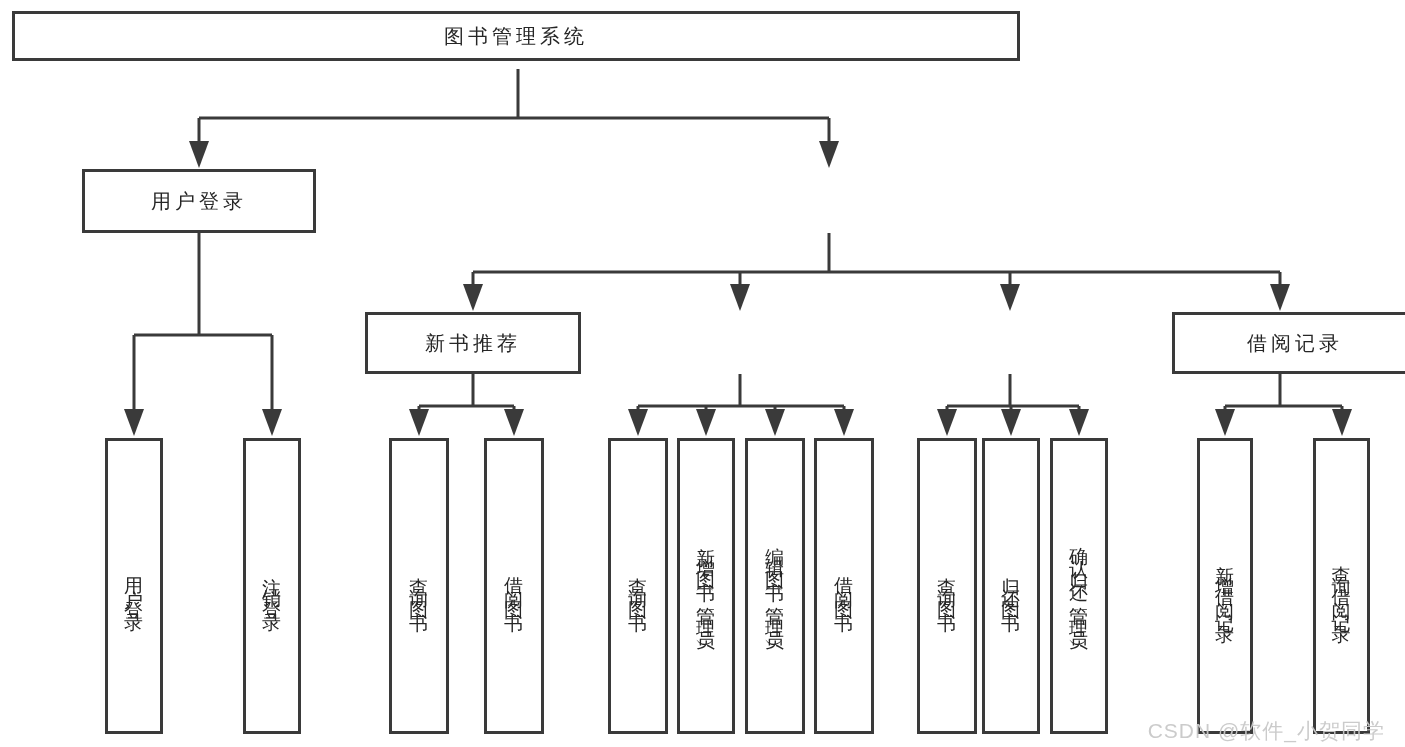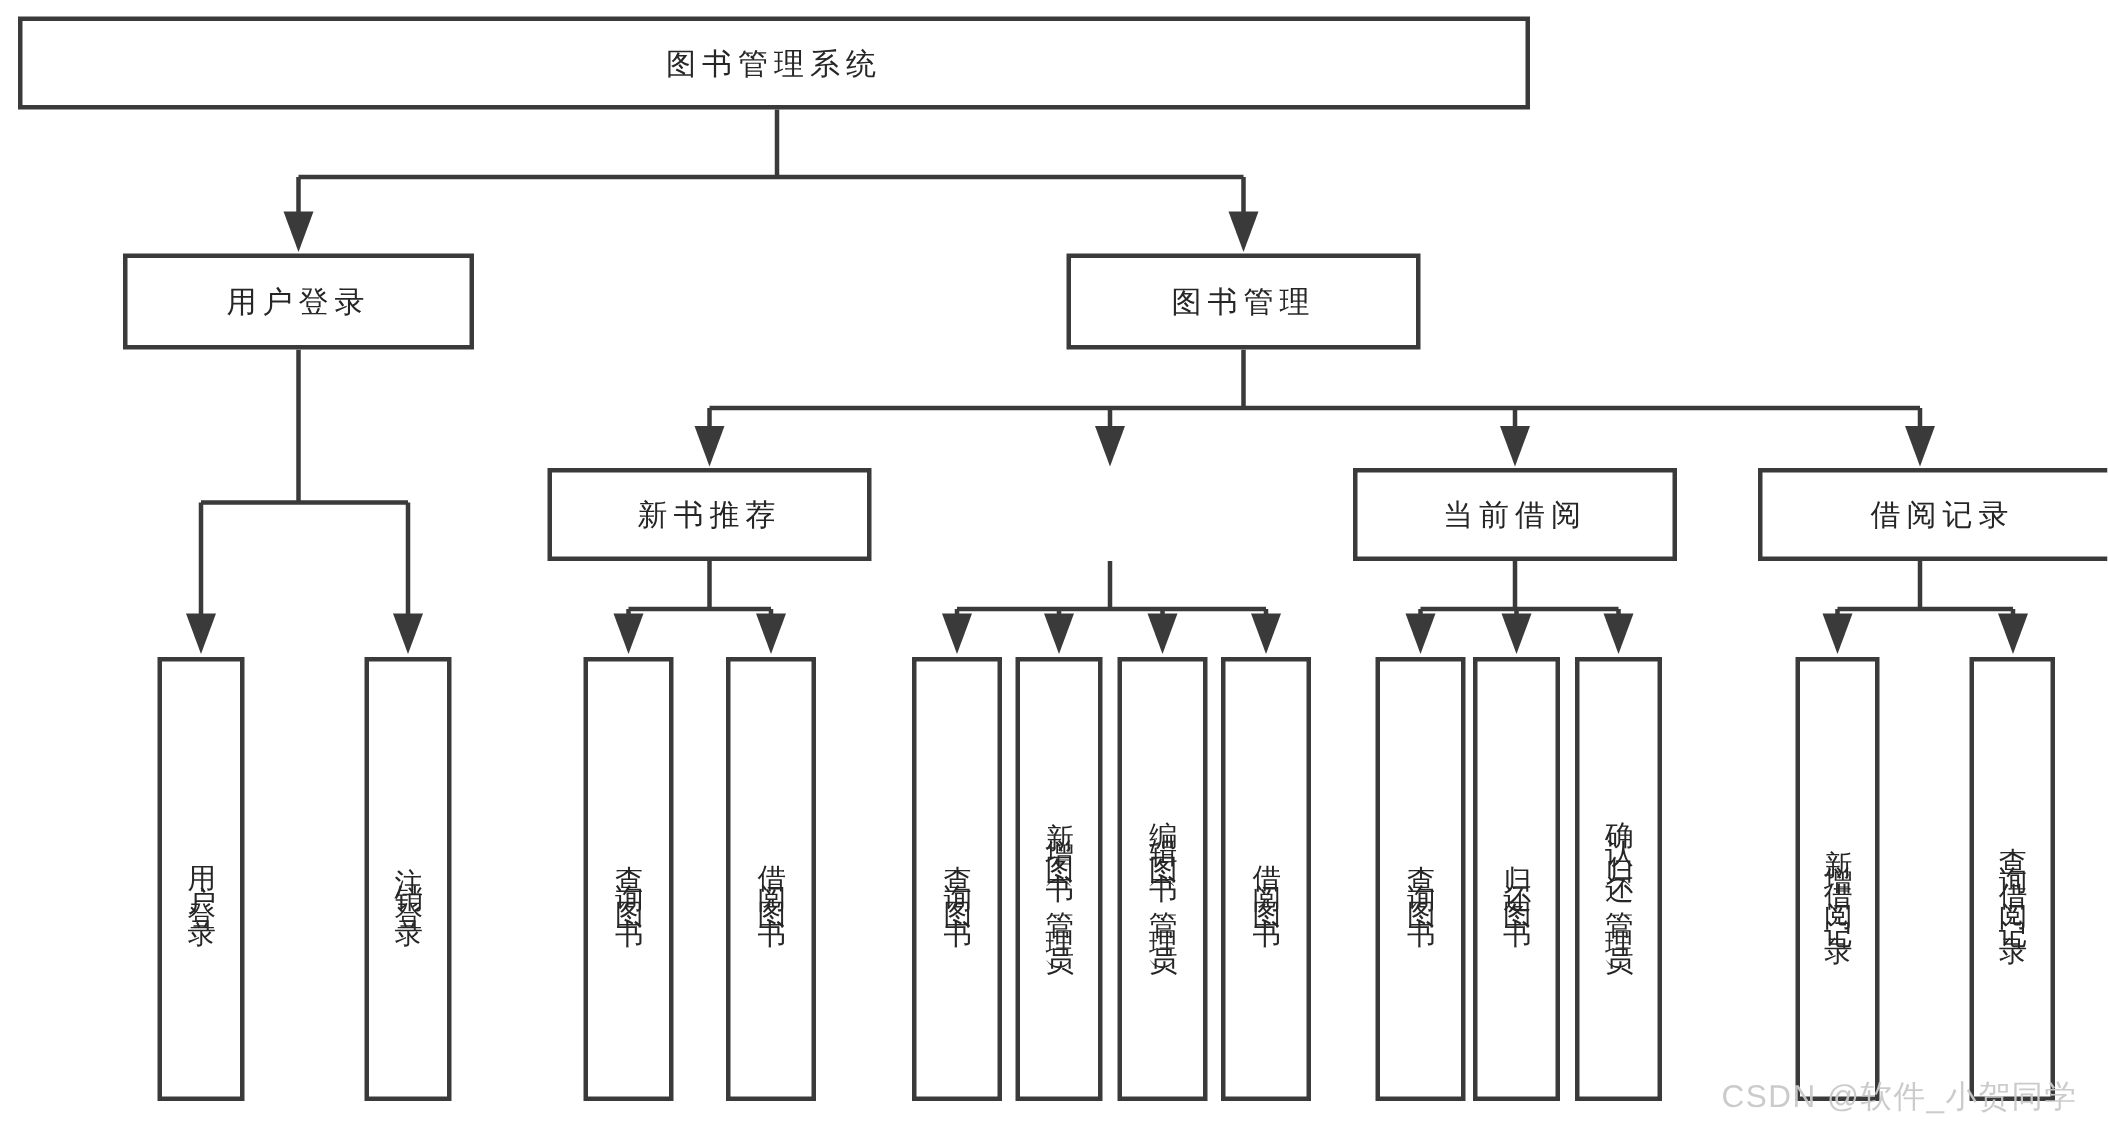--- a/index.html
+++ b/index.html
@@ -106,27 +106,25 @@
       <polygon class="arrow" points="1069,409 1089,409 1079,436"></polygon>
     </g>
 
     <g>
       <path class="stroke" d="M1280 374 V406 M1225 406 H1342 M1225 406 V410 M1342 406 V410"></path>
       <polygon class="arrow" points="1215,409 1235,409 1225,436"></polygon>
       <polygon class="arrow" points="1332,409 1352,409 1342,436"></polygon>
     </g>
   </svg>
 
-  <div class="box" style="left:12px; top:11px; width:1008px; height:62px;">图书管理系统</div>
+  <div class="box" style="left:12px; top:11px; width:1008px; height:50px;">图书管理系统</div>
 
   <div class="box" style="left:82px; top:169px; width:234px; height:64px;">用户登录</div>
-  <div class="box" style="left:711px; top:169px; width:236px; height:64px;">图书管理</div>
 
   <div class="box" style="left:365px; top:312px; width:216px; height:62px;text-align:right;">新书推荐</div>
-  <div class="box" style="left:902px; top:312px; width:216px; height:62px;">当前借阅</div>
   <div class="box" style="left:1172px; top:312px; width:246px; height:62px;">借阅记录</div>
 
   <div class="box vbox" style="left:105px; top:438px; width:58px; height:296px;">用户登录</div>
   <div class="box vbox" style="left:243px; top:438px; width:58px; height:296px;">注销登录</div>
 
   <div class="box vbox" style="left:389px; top:438px; width:60px; height:296px;">查询图书</div>
   <div class="box vbox" style="left:484px; top:438px; width:60px; height:296px;">借阅图书</div>
 
   <div class="box vbox" style="left:608px; top:438px; width:60px; height:296px;">查询图书</div>
   <div class="box vbox" style="left:677px; top:438px; width:58px; height:296px;">新增图书（管理员）</div>

